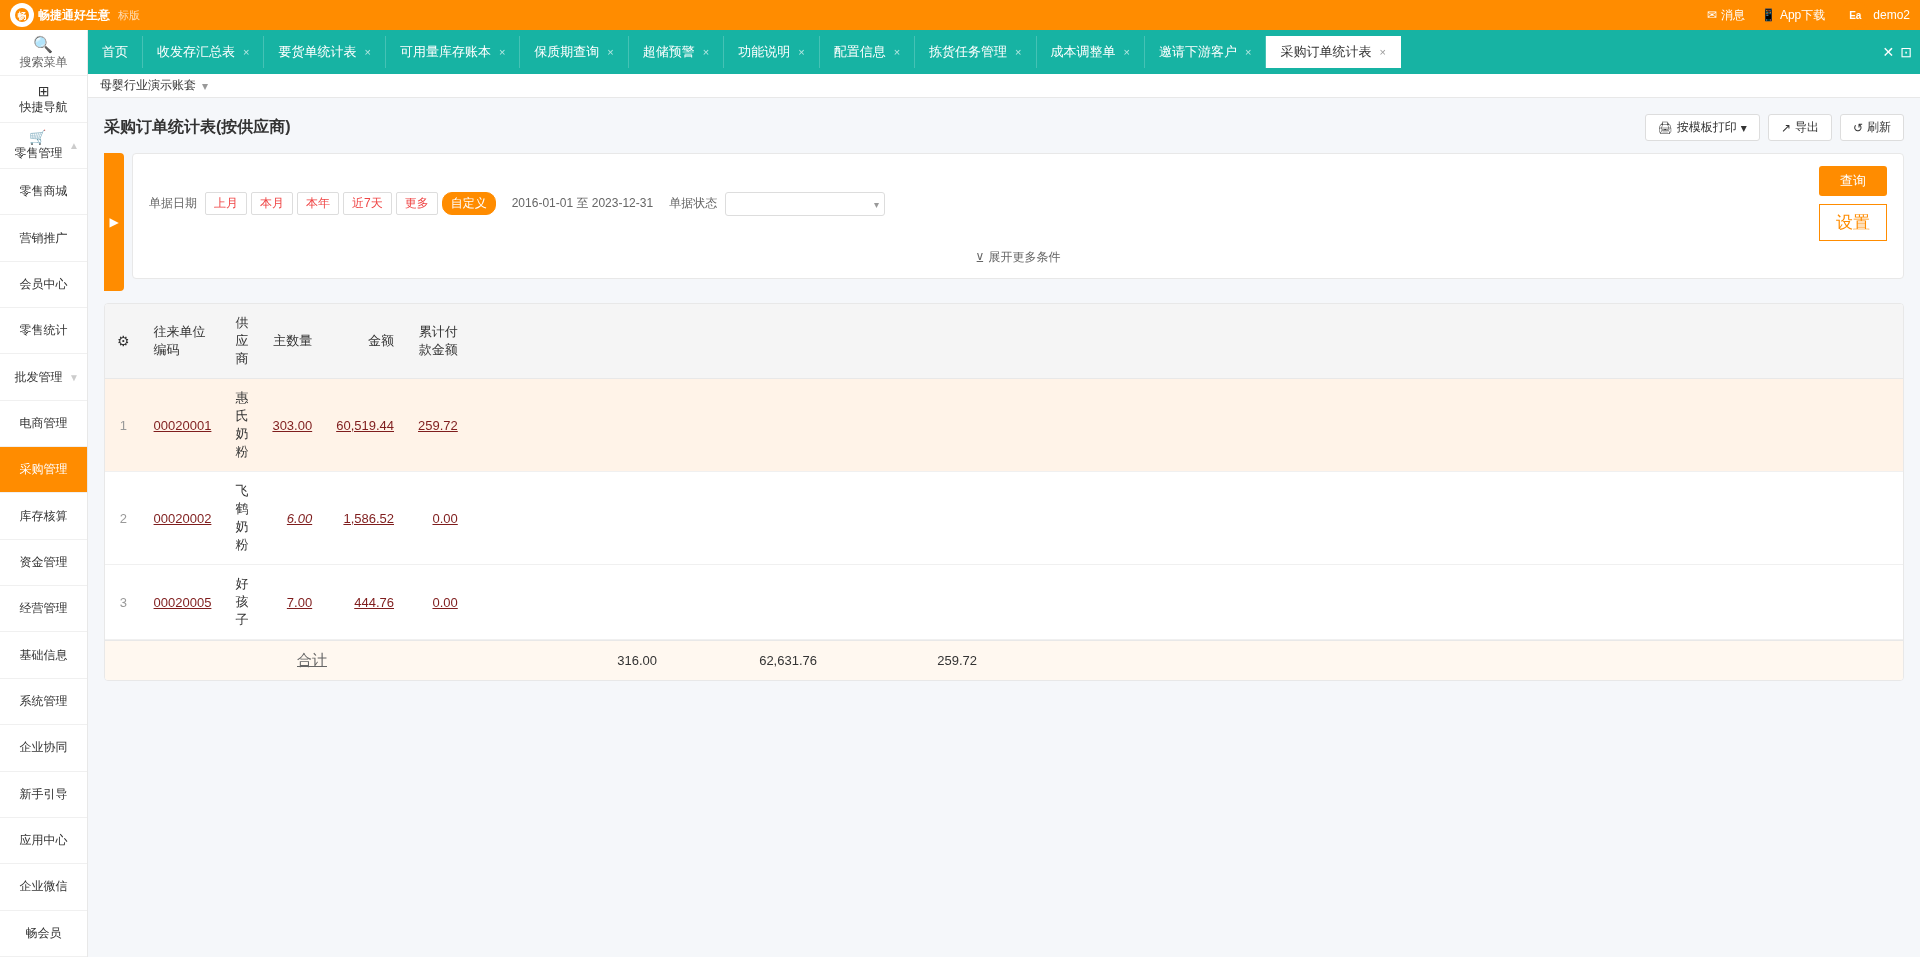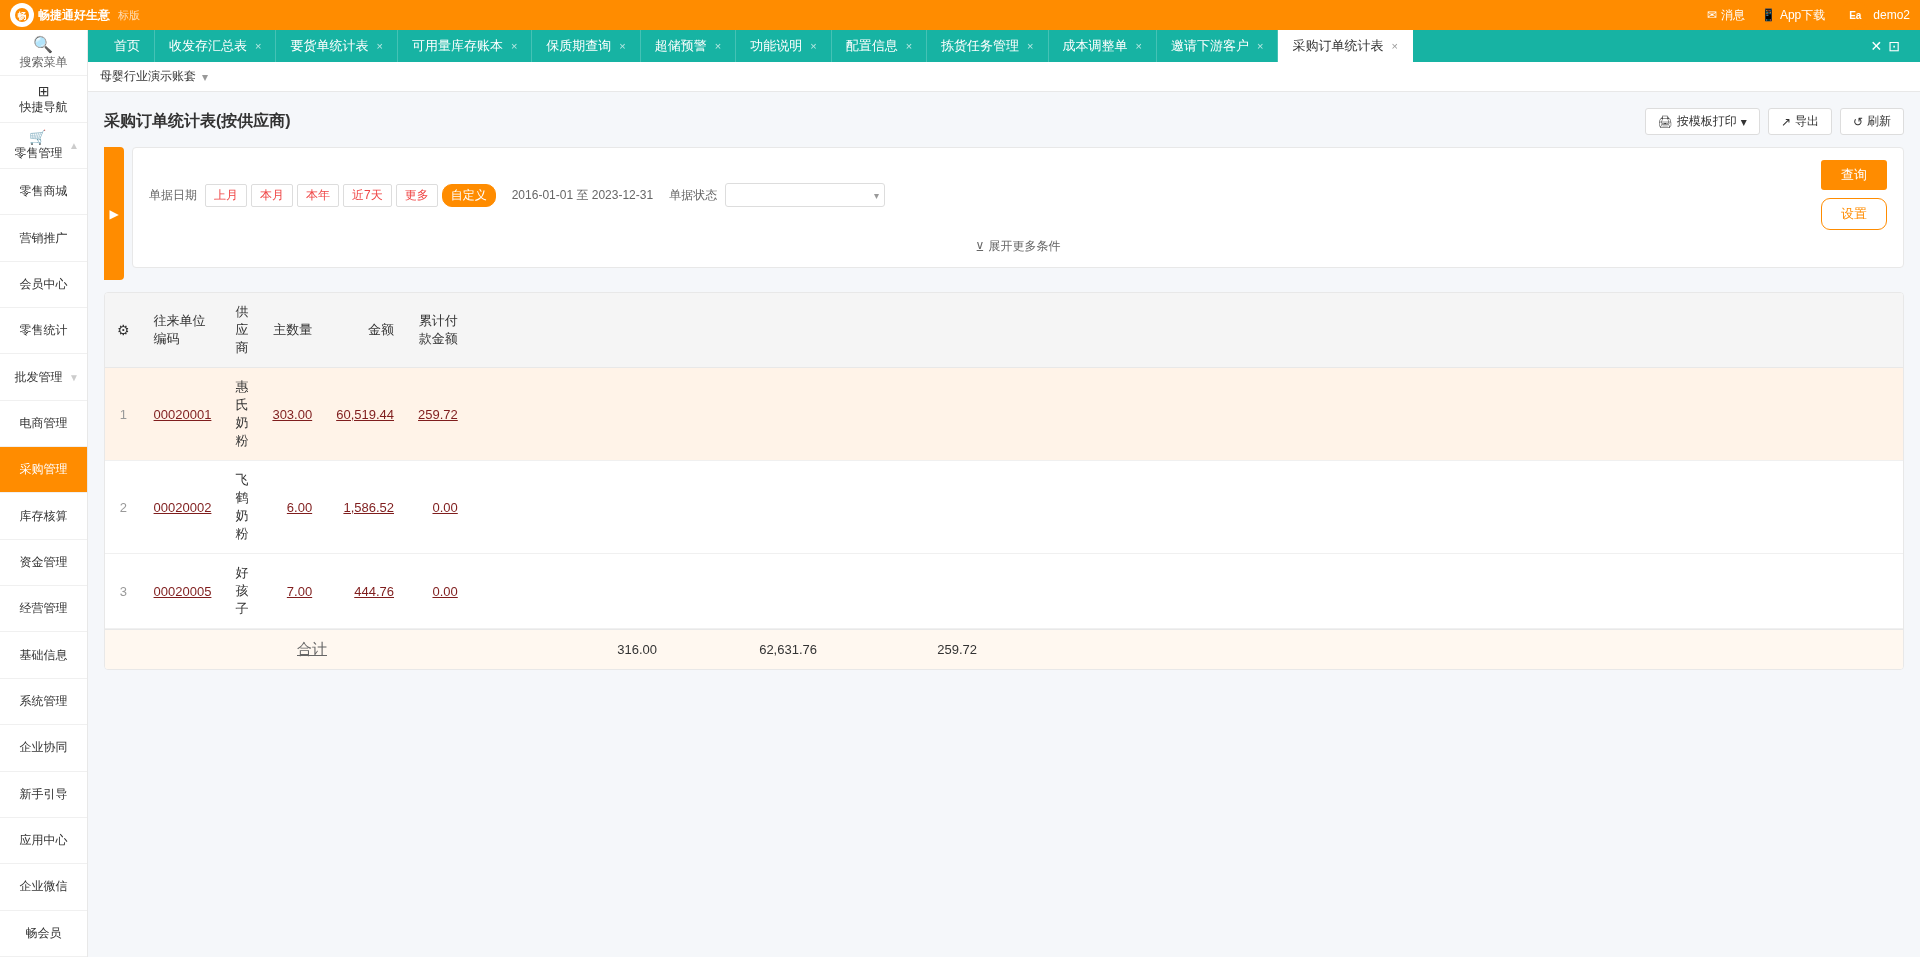--- a/index.html
+++ b/index.html
@@ -20,21 +20,21 @@
     
     .sidebar { width: 88px; background: #fff; border-right: 1px solid #e8e8e8; display: flex; flex-direction: column; overflow-y: auto; }
     .sidebar-item { height: 50px; display: flex; align-items: center; justify-content: center; cursor: pointer; font-size: 12px; color: #333; border-bottom: 1px solid #f0f0f0; text-align: center; padding: 0 4px; }
     .sidebar-item.active { background: #ff8c00; color: #fff; }
     .sidebar-search { height: 50px; display: flex; align-items: center; justify-content: center; font-size: 12px; color: #666; cursor: pointer; border-bottom: 1px solid #f0f0f0; }
 
     
     .content-area { flex: 1; display: flex; flex-direction: column; overflow: hidden; }
 
     
-    .nav-header { height: 32px; background: #17b3a3; display: flex; align-items: center; padding: 12px; overflow: hidden; }
+    .nav-header { height: 44px; background: #17b3a3; display: flex; align-items: center; padding: 0; overflow: hidden; }
     .nav-tab { height: 32px; padding: 0 14px; display: flex; align-items: center; gap: 6px; color: #fff; font-size: 13px; cursor: pointer; white-space: nowrap; border-right: 1px solid rgba(255,255,255,0.2); }
     .nav-tab.active { background: #fff; color: #333; }
     .nav-tab .close-btn { font-size: 11px; color: rgba(255,255,255,0.7); margin-left: 2px; }
     .nav-tab.active .close-btn { color: #999; }
     .nav-tab-close-area { margin-left: auto; display: flex; align-items: center; padding: 0 8px; gap: 6px; }
     .nav-close-icon { color: #fff; cursor: pointer; font-size: 14px; }
 
     
     .page-content { flex: 1; background: #f5f7fa; padding: 16px; overflow-y: auto; }
 
@@ -55,37 +55,37 @@
     .date-btn { padding: 2px 8px; border: 1px solid #ddd; background: #fff; color: #ef4444; font-size: 12px; cursor: pointer; border-radius: 2px; }
     .date-btn.custom { background: #ff8c00; color: #fff; border-color: #ff8c00; border-radius: 10px; padding: 2px 8px; }
     .date-range { font-size: 12px; color: #666; }
     .filter-select { border: 1px solid #ddd; border-radius: 3px; padding: 4px 24px 4px 8px; font-size: 12px; color: #333; background: #fff; appearance: none; min-width: 160px; cursor: pointer; position: relative; }
     .select-wrapper { position: relative; display: inline-block; }
     .select-arrow { position: absolute; right: 6px; top: 50%; transform: translateY(-50%); color: #999; pointer-events: none; font-size: 10px; }
     .filter-input { border: 1px solid #ddd; border-radius: 3px; padding: 4px 8px; font-size: 12px; min-width: 200px; }
     .expand-row { display: flex; justify-content: center; margin-top: 8px; }
     .expand-btn { display: flex; align-items: center; gap: 4px; color: #666; font-size: 12px; cursor: pointer; }
     .btn-query { background: #ff8c00; color: #fff; border: none; padding: 6px 20px; border-radius: 3px; cursor: pointer; font-size: 13px; }
-    .btn-settings { background: #fff; color: #ff8c00; border: 1px solid #ff8c00; padding: 6px 16px; border-radius: 9px; cursor: pointer; font-size: 13px; margin-top: 4px; }
+    .btn-settings { background: #fff; color: #ff8c00; border: 1px solid #ff8c00; padding: 6px 16px; border-radius: 0; cursor: pointer; font-size: 17px; margin-top: 4px; }
 
     
     .table-container { background: #fff; border: 1px solid #e8e8e8; border-radius: 4px; overflow: hidden; }
     .data-table { width: 100%; border-collapse: collapse; }
     .data-table th { background: #f5f5f5; padding: 10px 12px; text-align: left; font-weight: normal; color: #333; border-bottom: 1px solid #e8e8e8; font-size: 13px; }
     .data-table th:first-child { width: 40px; text-align: center; }
     .data-table td { padding: 10px 12px; border-bottom: 1px solid #f0f0f0; color: #333; font-size: 13px; }
     .data-table td:first-child { text-align: center; color: #999; }
     .data-table tr.highlighted { background: #fff3e8; }
     .data-table a { color: #7f1d1d; text-decoration: underline; }
 
     
     .user-avatar { width: 28px; height: 28px; border-radius: 50%; background: #ff8c00; display: flex; align-items: center; justify-content: center; color: #fff; font-size: 12px; font-weight: bold; overflow: hidden; }
 
     
-    .top-workspace { height: 30px; display: flex; align-items: center; padding: 4px 12px; background: #fff; border-bottom: 1px solid #e8e8e8; font-size: 12px; color: #333; gap: 6px; }
+    .top-workspace { height: 24px; display: flex; align-items: center; padding: 4px 12px; background: #fff; border-bottom: 1px solid #e8e8e8; font-size: 12px; color: #333; gap: 6px; }
   </style>
 </head>
 <body>
 
 <div class="app-container">
 
   <div class="top-bar">
     <div class="top-bar-left">
       <div class="logo-area">
         <div class="logo-icon">
@@ -346,21 +346,21 @@
                 <td><span>惠氏奶粉</span></td>
                 <td style="text-align:right;"><a href="#">303.00</a></td>
                 <td style="text-align:right;"><a href="#">60,519.44</a></td>
                 <td style="text-align:right;"><a href="#">259.72</a></td>
                 <td></td>
               </tr>
               <tr>
                 <td><span>2</span></td>
                 <td><a href="#">00020002</a></td>
                 <td><span>飞鹤奶粉</span></td>
-                <td style="text-align:right;"><a href="#">6.00</a></td>
+                <td style="text-align:right;font-style:italic;"><a href="#">6.00</a></td>
                 <td style="text-align:right;"><a href="#">1,586.52</a></td>
                 <td style="text-align:right;"><a href="#">0.00</a></td>
                 <td></td>
               </tr>
               <tr>
                 <td><span>3</span></td>
                 <td><a href="#">00020005</a></td>
                 <td><span>好孩子</span></td>
                 <td style="text-align:right;"><a href="#">7.00</a></td>
                 <td style="text-align:right;"><a href="#">444.76</a></td>

